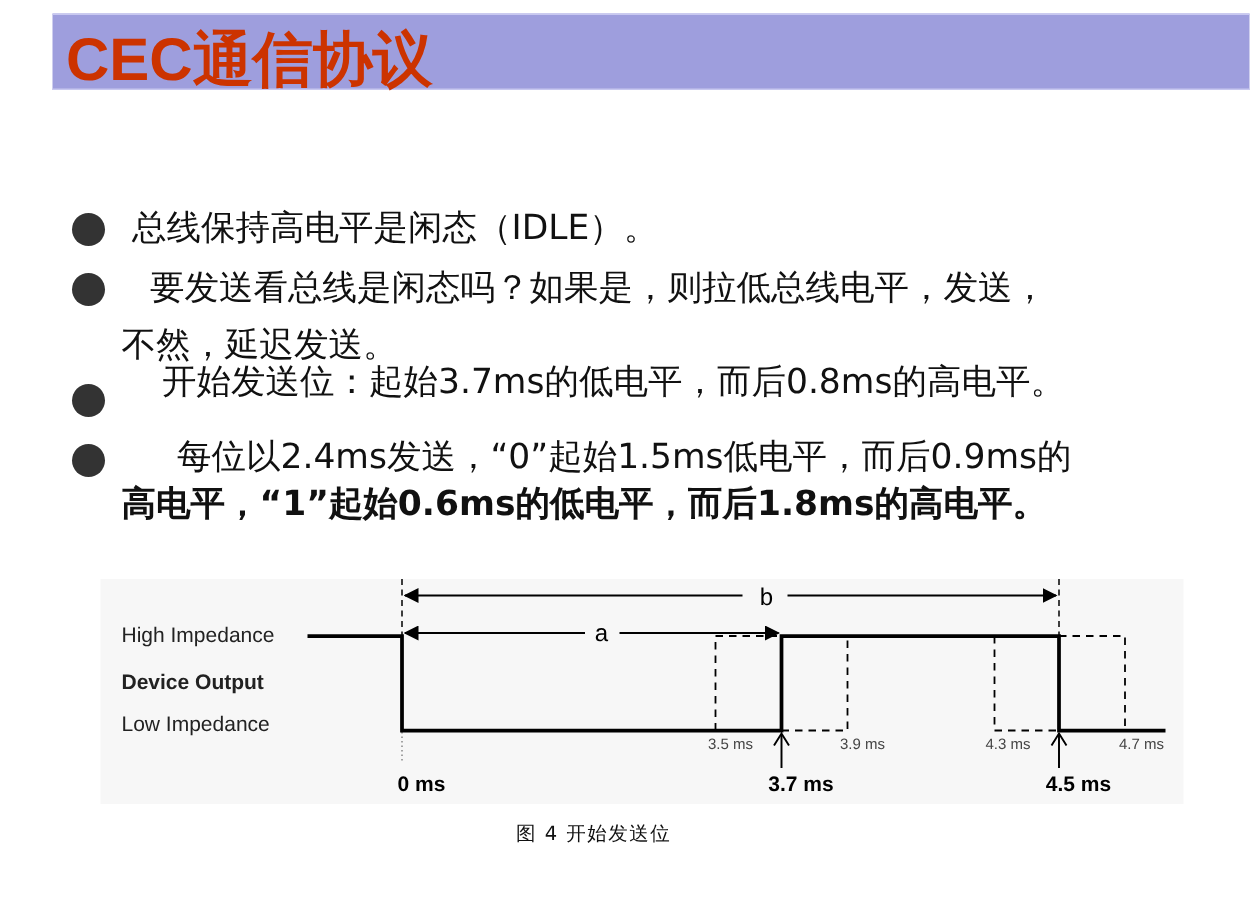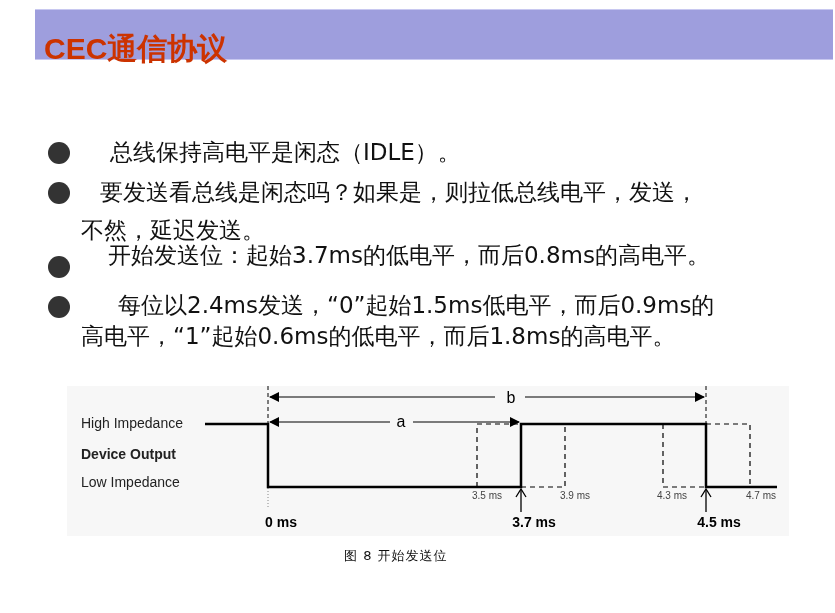--- a/index.html
+++ b/index.html
@@ -6,23 +6,23 @@
     body {
       width: 835px; height: 613px; background: #ffffff;
       position: relative; overflow: hidden;
       font-family: "DejaVu Sans", "Liberation Sans", sans-serif;
     }
     .title-bar {
       position: absolute; left: 35px; top: 9px; width: 798px; height: 49px;
       background: #9e9edd; border-top: 1px solid #c8c8f0; border-bottom: 1px solid #c8c8f0;
     }
     .title-text {
-      position: absolute; left: 9px; top: 19px;
+      position: absolute; left: 9px; top: 2px;
       font-family: "Liberation Sans", "DejaVu Sans", sans-serif;
-      font-size: 30px; font-weight: bold; color: #cc3300; letter-spacing: 0px;
+      font-size: 40px; font-weight: bold; color: #cc3300; letter-spacing: 0px;
     }
     .bullets { position: absolute; left: 0; top: 0; }
     .bullet-row { position: absolute; font-size: 23px; color: #111; line-height: 33px; }
     .bullet-dot {
       position: absolute; width: 22px; height: 22px; border-radius: 50%;
       background: #333333;
     }
     .bullet-text { position: absolute; white-space: nowrap; font-family: "DejaVu Sans", sans-serif; }
     .diagram-panel {
       position: absolute; left: 67px; top: 386px; width: 722px; height: 150px;
@@ -37,35 +37,35 @@
 </head>
 <body>
 
 <div class="title-bar">
   <div class="title-text">CEC通信协议</div>
 </div>
 
 <div class="bullets">
   <div class="bullet-row">
     <span class="bullet-dot" style="left:48px;top:142px;"></span>
-    <span class="bullet-text" style="left:110px;top:136px;">总线保持高电平是闲态（IDLE）。</span>
+    <span class="bullet-text" style="left:88px;top:136px;">总线保持高电平是闲态（IDLE）。</span>
   </div>
   <div class="bullet-row">
     <span class="bullet-dot" style="left:48px;top:182px;"></span>
     <span class="bullet-text" style="left:100px;top:176px;">要发送看总线是闲态吗？如果是，则拉低总线电平，发送，</span>
     <span class="bullet-text" style="left:81px;top:214px;">不然，延迟发送。</span>
   </div>
   <div class="bullet-row">
     <span class="bullet-dot" style="left:48px;top:256px;"></span>
     <span class="bullet-text" style="left:108px;top:239px;">开始发送位：起始3.7ms的低电平，而后0.8ms的高电平。</span>
   </div>
   <div class="bullet-row">
     <span class="bullet-dot" style="left:48px;top:296px;"></span>
     <span class="bullet-text" style="left:118px;top:289px;text-align:right;">每位以2.4ms发送，“0”起始1.5ms低电平，而后0.9ms的</span>
-    <span class="bullet-text" style="left:81px;top:320px;">高电平，“1”起始0.6ms的低电平，而后1.8ms的高电平。</span>
+    <span class="bullet-text" style="left:81px;top:320px;font-weight:bold;">高电平，“1”起始0.6ms的低电平，而后1.8ms的高电平。</span>
   </div>
 </div>
 
 <div class="diagram-panel"></div>
 
 <svg width="835" height="613" viewBox="0 0 835 613" style="position:absolute;left:0;top:0;">
   <defs>
     <marker id="arrR" markerWidth="10" markerHeight="10" refX="9" refY="5" orient="auto" markerUnits="userSpaceOnUse">
       <path d="M0,0 L10,5 L0,10 z" fill="#000"></path>
     </marker>
@@ -113,13 +113,13 @@
     <polyline points="516,497 521,489 526,497"></polyline>
     <line x1="706" y1="490" x2="706" y2="512"></line>
     <polyline points="701,497 706,489 711,497"></polyline>
   </g>
 
   <text x="281" y="527" font-size="14" font-weight="bold" text-anchor="middle">0 ms</text>
   <text x="534" y="527" font-size="14" font-weight="bold" text-anchor="middle">3.7 ms</text>
   <text x="719" y="527" font-size="14" font-weight="bold" text-anchor="middle">4.5 ms</text>
 </svg>
 
-<div class="caption">图 8  开始发送位</div>
+<div class="caption">图 4  开始发送位</div>
 
 </body></html>

